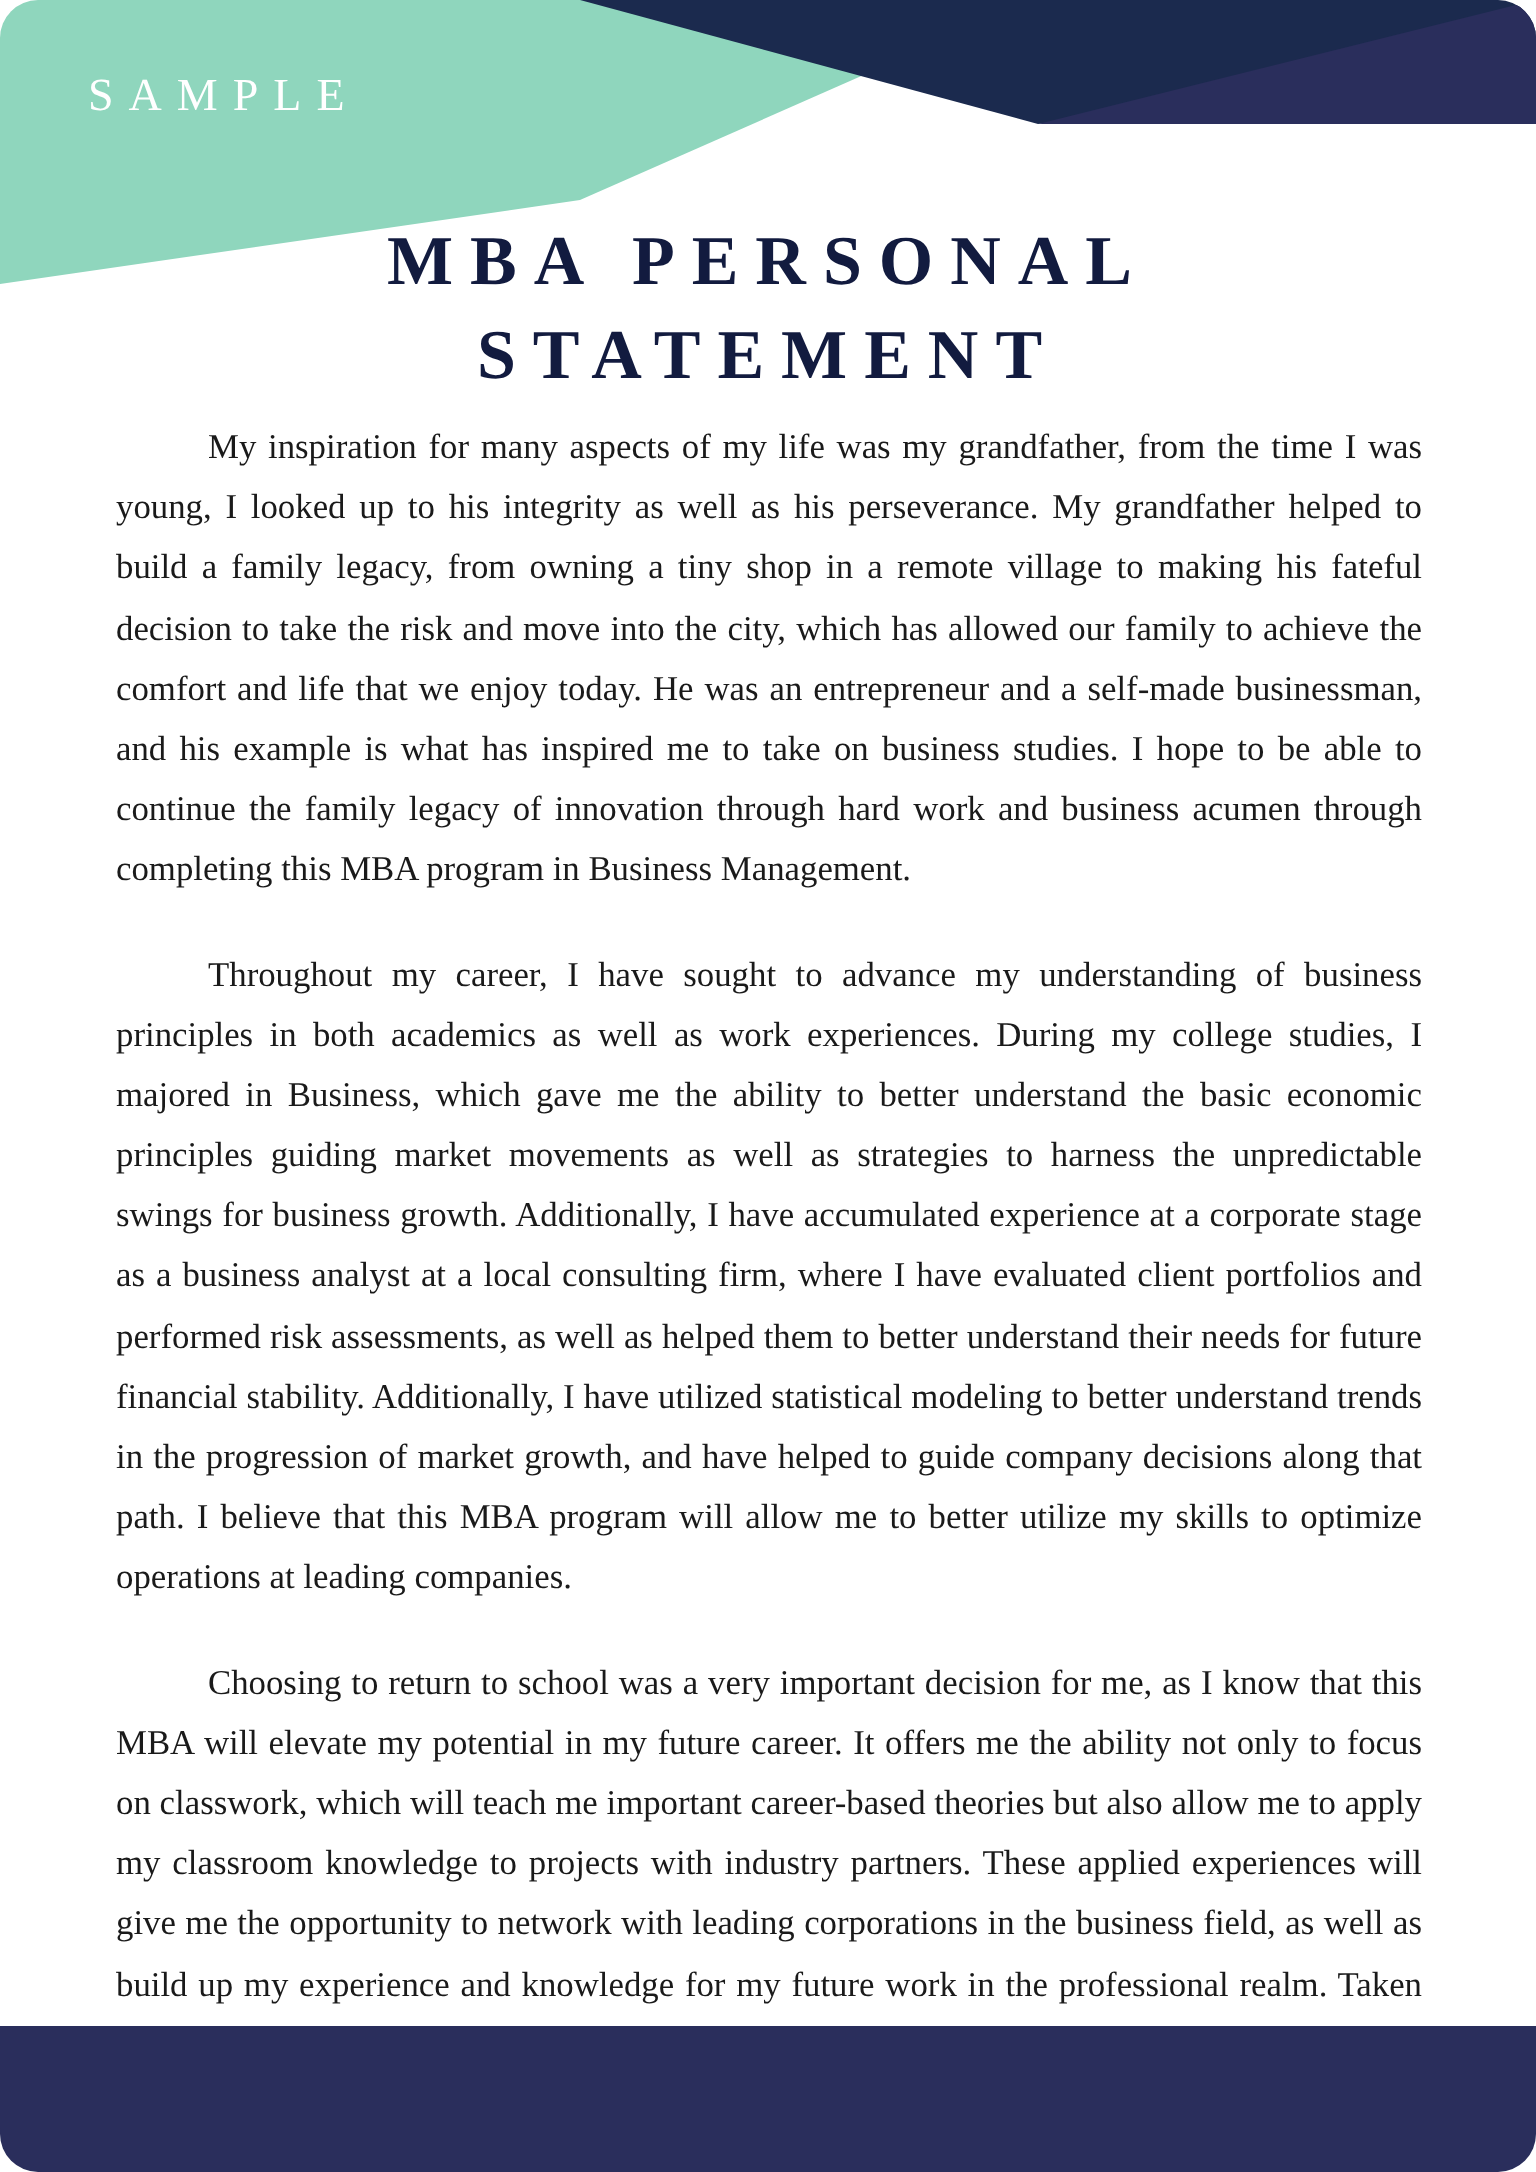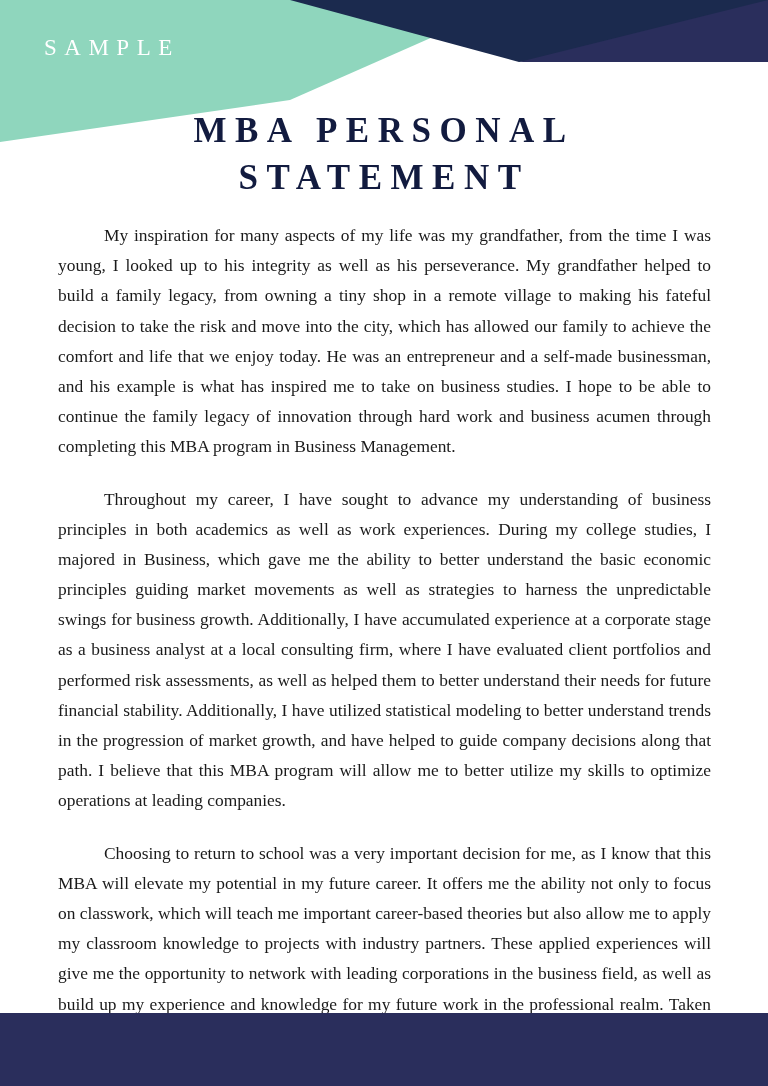--- a/index.html
+++ b/index.html
@@ -11,20 +11,21 @@
   body {
     font-family: "Liberation Serif", "DejaVu Serif", serif;
   }
 
   .page {
     position: relative;
     width: 768px;
     height: 1086px;
     background: #ffffff;
     overflow: hidden;
+    border-radius: 19px;
   }
 
   
   .header-art {
     position: absolute;
     top: 0;
     left: 0;
     width: 768px;
     height: 200px;
     z-index: 1;
@@ -69,21 +70,21 @@
 
   
   .body-block {
     position: absolute;
     top: 208px;
     left: 58px;
     width: 653px;
     z-index: 2;
   }
   .para {
-    margin: 12px 0 22px 0;
+    margin: 0 0 22px 0;
     color: #1a1a1a;
     font-family: "Liberation Serif", "DejaVu Serif", serif;
     font-size: 17.4px;
     line-height: 1.735;
     text-align: justify;
     text-indent: 46px;
     hyphens: none;
   }
   .para:last-child {
     margin-bottom: 0;

